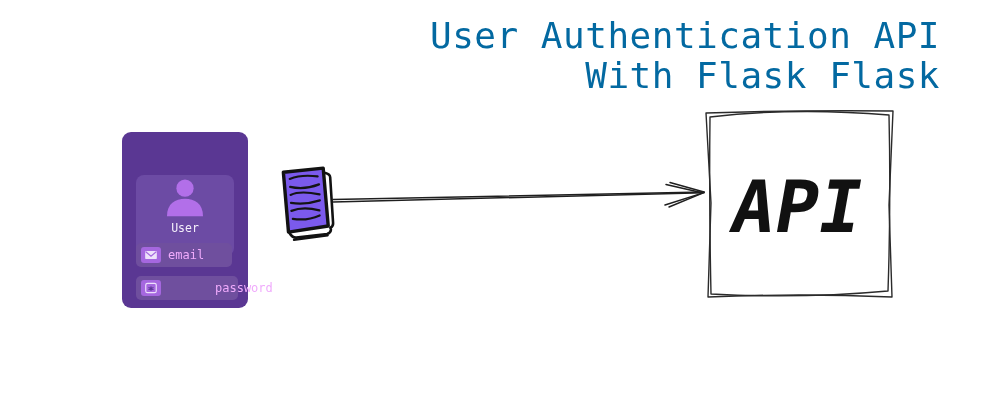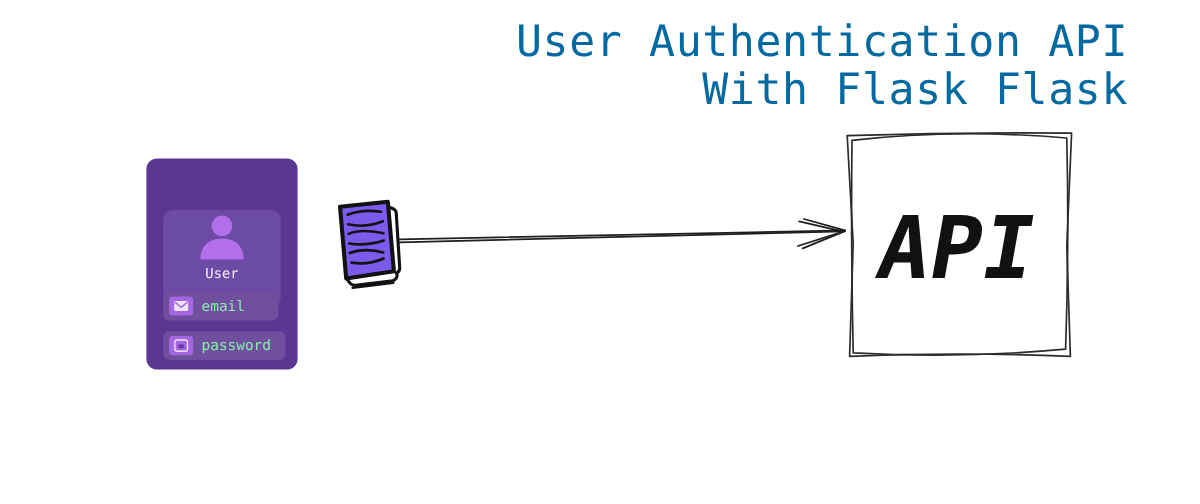--- a/index.html
+++ b/index.html
@@ -23,27 +23,27 @@
     display:flex;flex-direction:column;align-items:center;justify-content:flex-end;
     padding-bottom:22px;box-sizing:border-box;margin-top:32px;
   }
   .avatar{width:46px;height:46px;display:block;margin-bottom:2px;}
   .user-label{color:#F4EFFA;font-size:11.5px;line-height:12px;}
   .cred-row{
     position:absolute;left:14px;height:24px;background:#6F4F9E;border-radius:5px;
     display:flex;align-items:center;
   }
   .cred-row.email{top:111px;width:96px;}
-  .cred-row.password{top:144px;width:102px;}
+  .cred-row.password{top:144px;width:102px;gap:47px;}
   .icon-sq{
     width:20px;height:16px;border-radius:3px;background:#A567DF;
     margin-left:5px;display:flex;align-items:center;justify-content:center;flex:0 0 auto;
   }
   .icon-sq svg{width:14px;height:12px;display:block;}
-  .cred-label{color:#86efac;font-size:12px;margin-left:7px;white-space:nowrap;}
+  .cred-label{color:#f0abfc;font-size:12px;margin-left:7px;white-space:nowrap;}
   
   .doc-icon{position:absolute;left:279px;top:165px;width:58px;height:78px;}
   .flow-arrow{position:absolute;left:330px;top:178px;width:378px;height:32px;}
   
   .api-border{position:absolute;left:700px;top:103px;width:196px;height:200px;}
   .api-label{
     position:absolute;left:700px;top:103px;width:196px;height:200px;
     display:flex;align-items:center;justify-content:center;
     color:#111;font-size:72px;font-weight:bold;
     transform:skewX(-10deg);padding-top:8px;box-sizing:border-box;

